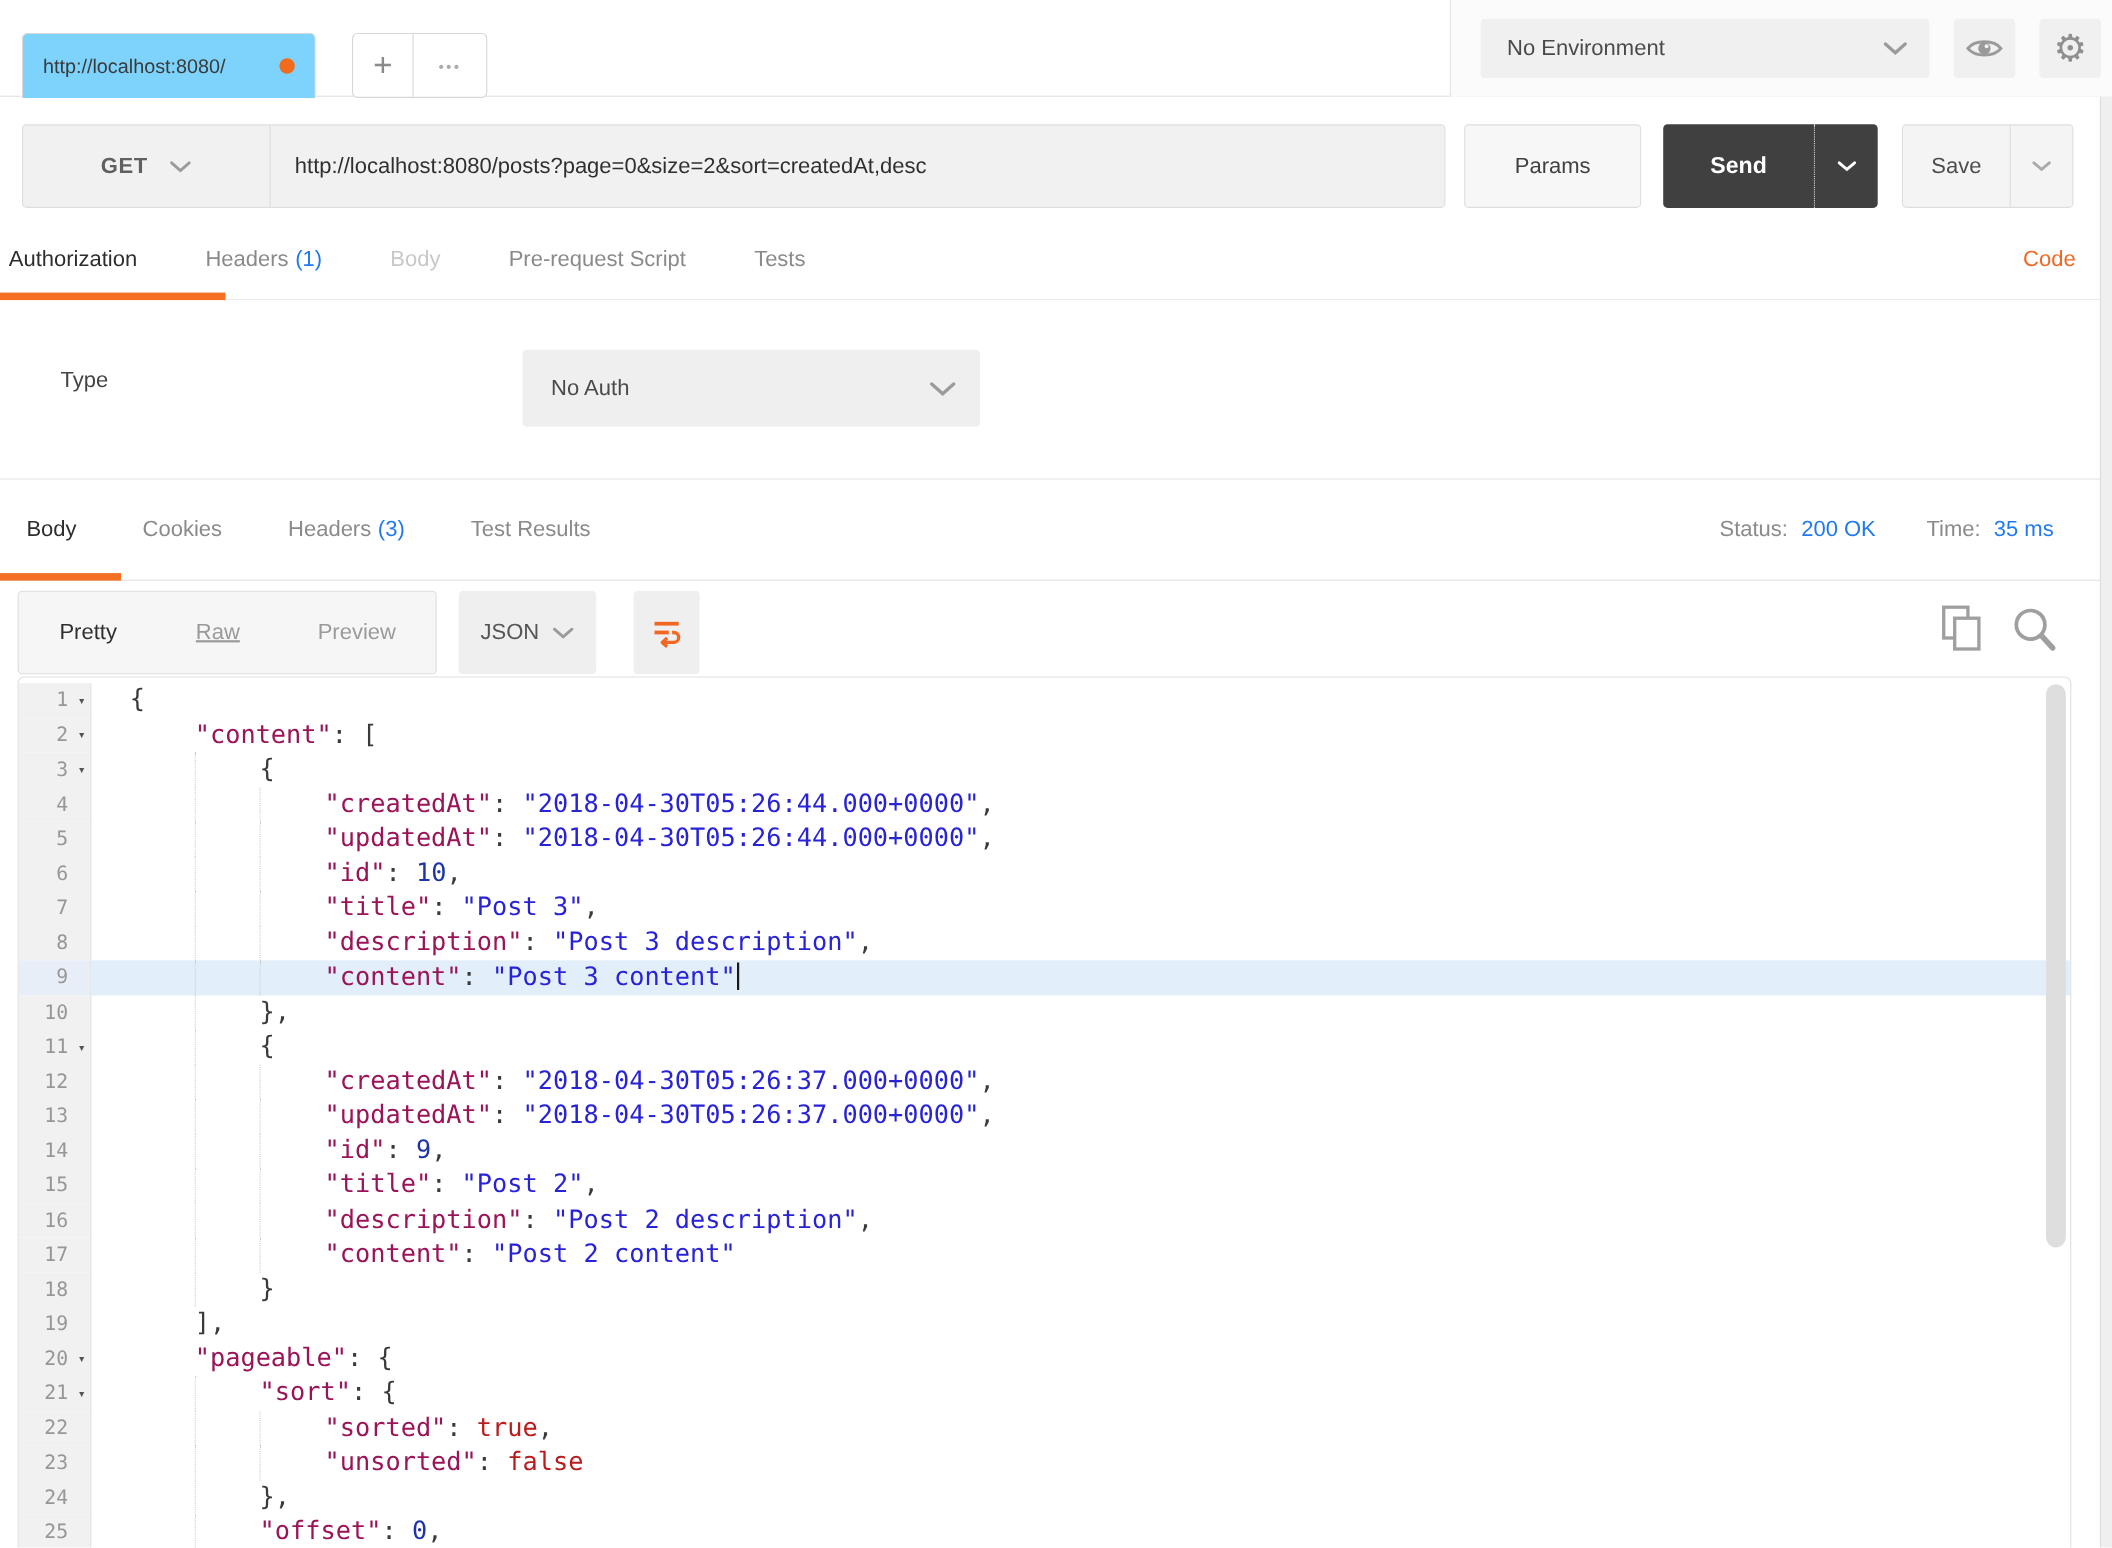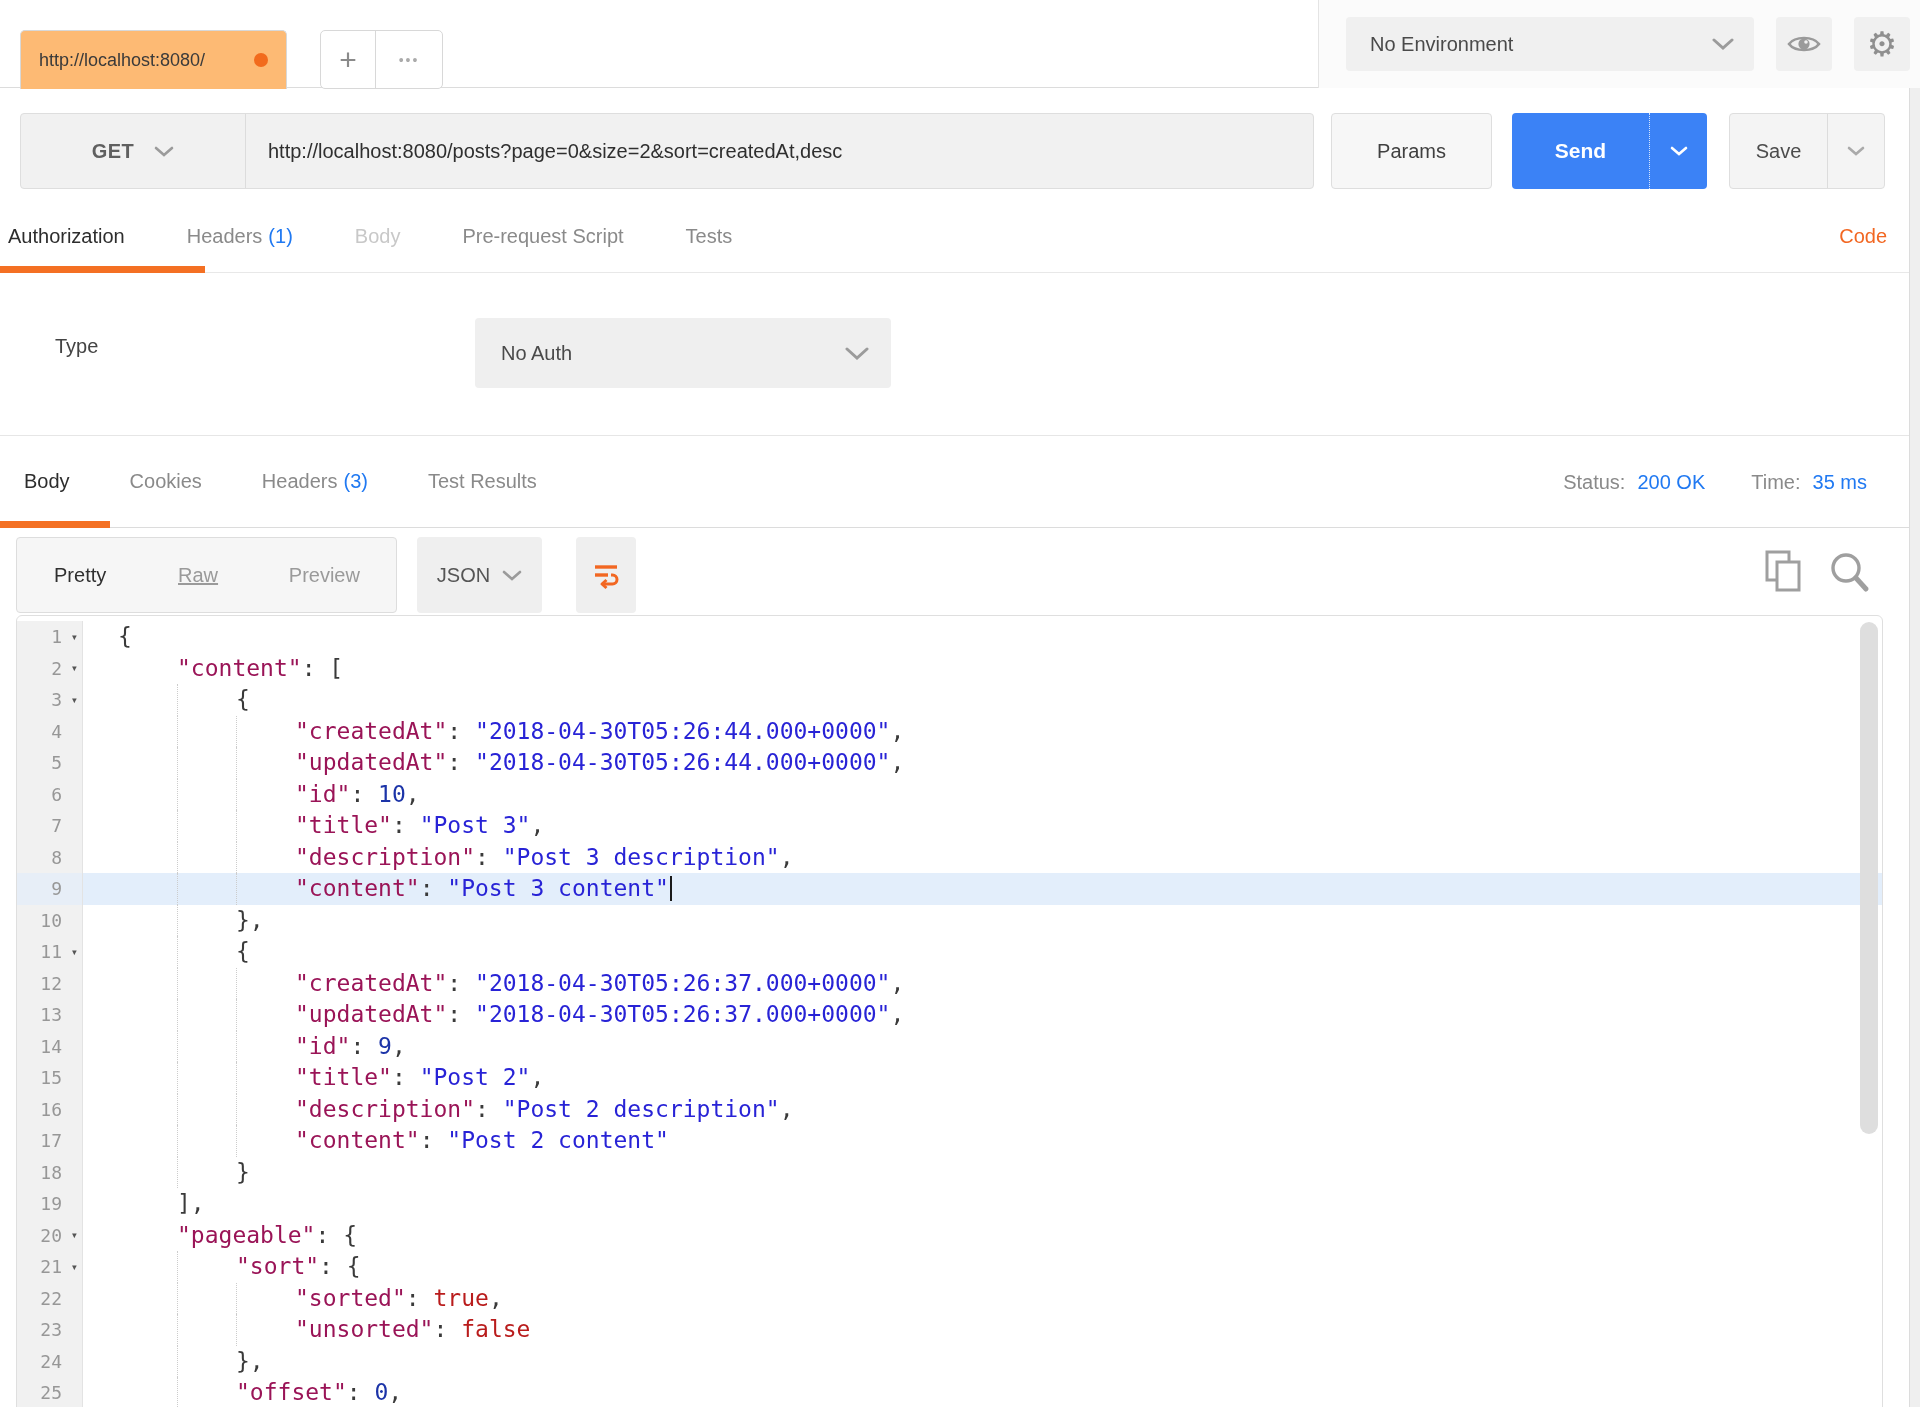--- a/index.html
+++ b/index.html
@@ -3,21 +3,21 @@
 <meta charset="utf-8">
 <style>
   * { margin:0; padding:0; box-sizing:border-box; }
   html,body { width:1920px; height:1407px; overflow:hidden; background:#fff;
               font-family:"Liberation Sans", sans-serif; }
   .page { position:relative; width:1920px; height:1407px; background:#fff; overflow:hidden; }
 
   
   .tabbar { position:absolute; left:0; top:0; width:1920px; height:88px; background:#fff;
             border-bottom:1px solid #dcdcdc; }
-  .tab { position:absolute; left:20px; top:30px; width:267px; height:59px; background:#fdba74;
+  .tab { position:absolute; left:20px; top:30px; width:267px; height:59px; background:#7dd3fc;
          border:1px solid #d8d8d8; border-bottom:none; border-radius:5px 5px 0 0;
          display:flex; align-items:center; padding:0 18px; z-index:3; }
   .tab-title { flex:1; font-size:18px; color:#3a3a3a; white-space:nowrap; overflow:hidden; }
   .tab-dot { width:14px; height:14px; border-radius:50%; background:#f26b1d; margin-left:8px; }
   .tab-actions { position:absolute; left:320px; top:30px; height:59px; display:flex;
                  border:1px solid #d8d8d8; border-radius:5px; background:#fff; z-index:3; }
   .plus { width:55px; display:flex; align-items:center; justify-content:center;
           font-size:30px; font-weight:300; color:#8a8a8a; border-right:1px solid #d8d8d8; cursor:pointer; }
   .more { width:66px; display:flex; align-items:center; justify-content:center;
           font-size:14px; letter-spacing:2px; color:#ababab; cursor:pointer; }
@@ -36,21 +36,21 @@
                 border:1px solid #dedede; border-radius:4px; background:#f1f1f1;
                 display:flex; overflow:hidden; }
   .method { width:225px; border-right:1px solid #dcdcdc; display:flex; align-items:center;
             justify-content:center; gap:20px; cursor:pointer; }
   .method span { font-size:20px; font-weight:bold; color:#606060; letter-spacing:.5px; }
   .url { flex:1; display:flex; align-items:center; padding-left:22px; cursor:text; }
   .url span { font-size:20px; color:#2f2f2f; white-space:nowrap; }
   .params { position:absolute; left:1331px; top:25px; width:161px; height:76px;
             border:1px solid #dedede; border-radius:4px; background:#f7f7f7;
             font-size:20px; color:#404040; font-family:inherit; cursor:pointer; }
-  .send { position:absolute; left:1512px; top:25px; width:195px; height:76px; background:#3b82f6;
+  .send { position:absolute; left:1512px; top:25px; width:195px; height:76px; background:#404040;
           border-radius:4px; display:flex; cursor:pointer;text-align:right; }
   .send-label { flex:1; display:flex; align-items:center; justify-content:center;
                 color:#fff; font-size:21px; font-weight:bold; }
   .send-split { width:58px; display:flex; align-items:center; justify-content:center;
                 border-left:1px dotted rgba(255,255,255,.8); }
   .save { position:absolute; left:1729px; top:25px; width:156px; height:76px; background:#f4f4f4;
           border:1px solid #dedede; border-radius:4px; display:flex; cursor:pointer; }
   .save-label { flex:1; display:flex; align-items:center; justify-content:center;
                 color:#4c4c4c; font-size:20px; }
   .save-split { width:57px; display:flex; align-items:center; justify-content:center;

